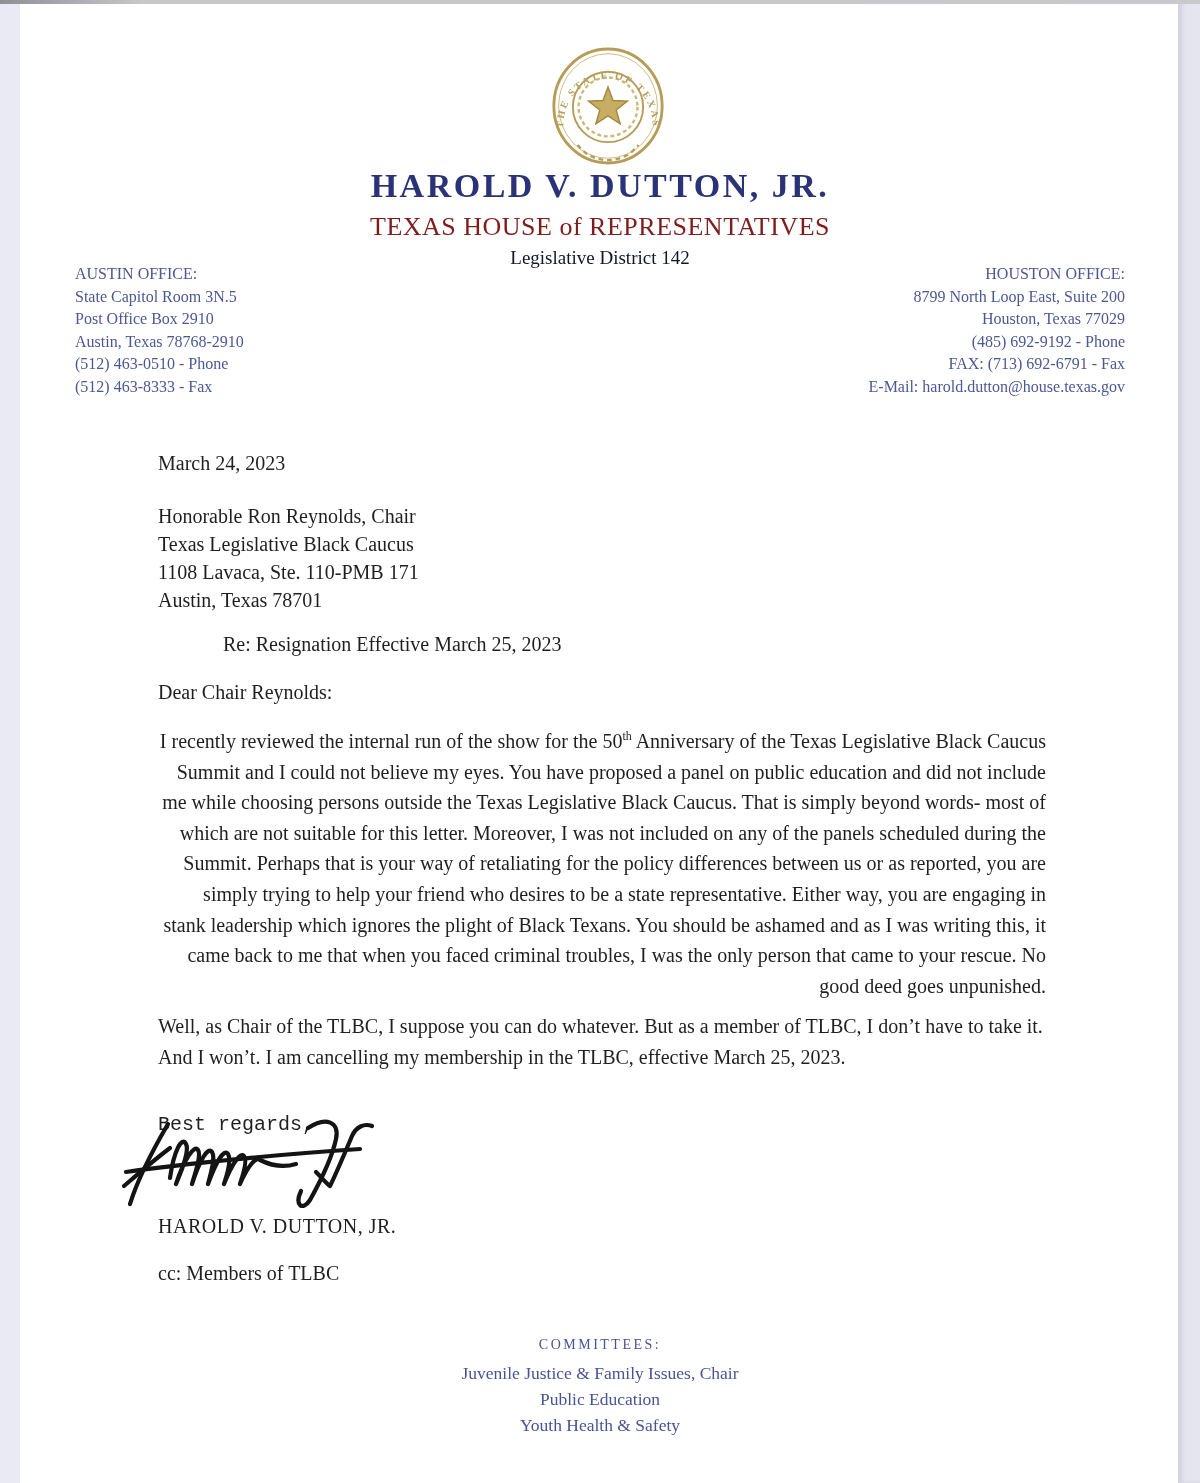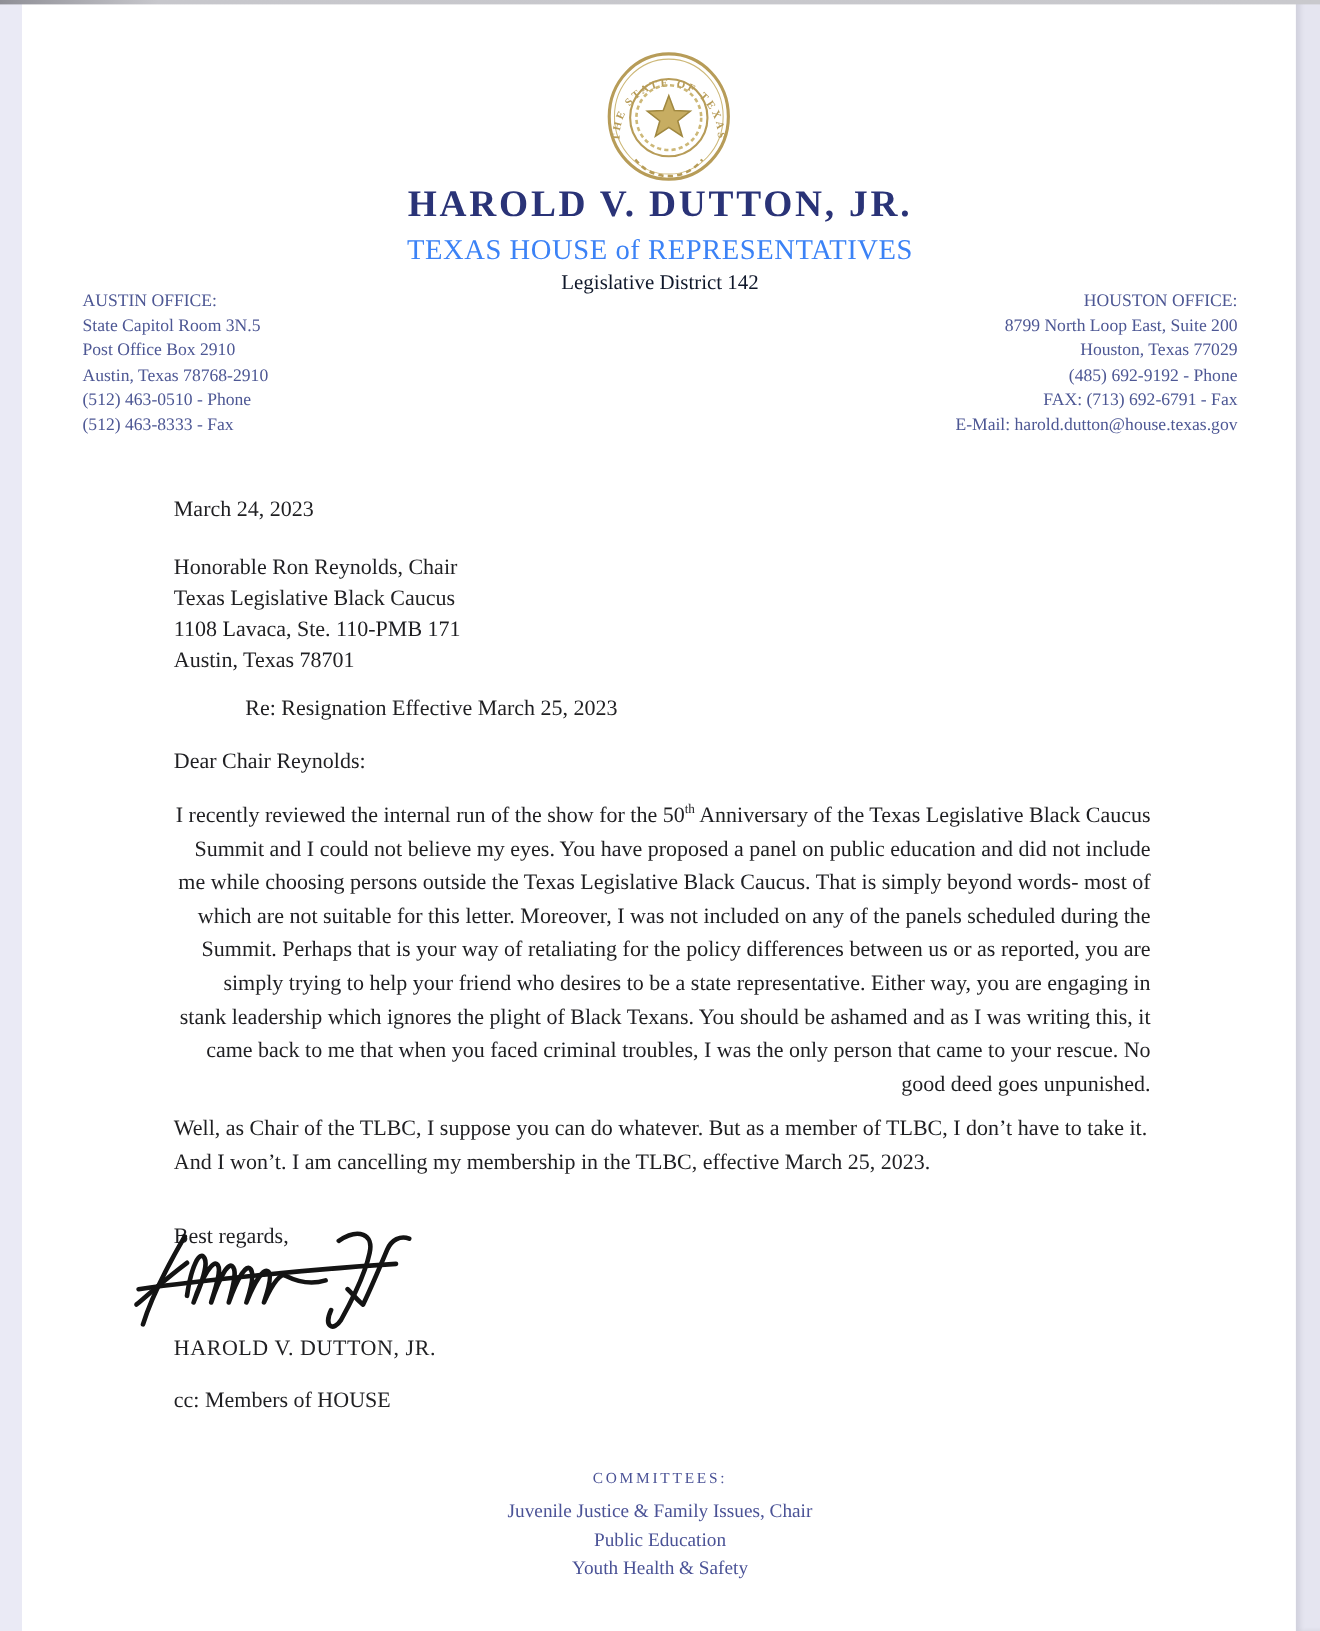--- a/index.html
+++ b/index.html
@@ -10,36 +10,36 @@
   }
   .edge-strip-left  { position:absolute; left:0; top:0; width:20px; height:100%; background:#eaeaf5; }
   .edge-strip-right { position:absolute; right:0; top:0; width:22px; height:100%; background:#e5e5f0; box-shadow: inset 4px 0 4px rgba(120,120,140,0.18); }
   .top-line { position:absolute; left:0; top:0; width:100%; height:4px;
     background:linear-gradient(90deg,#8f8f96 0%, #c7c7cc 12%, #c9c9cd 100%); }
 
   .seal { position:absolute; left:551px; top:44px; width:114px; height:124px; }
 
   .center-text { position:absolute; left:0; width:100%; text-align:center; }
   .h-name     { top:167px; font-size:34px; font-weight:bold; letter-spacing:2.5px; color:#2a3377; }
-  .h-org      { top:212px; font-size:26px; color:#3b82f6; letter-spacing:0.5px; }
+  .h-org      { top:212px; font-size:26px; color:#7f1d1d; letter-spacing:0.5px; }
   .h-district { top:247px; font-size:19px; color:#0f172a; }
 
   .office { position:absolute; top:263px; font-size:16px; line-height:22.5px; color:#4d5794; }
   .office-austin  { left:75px;  text-align:left;  }
   .office-houston { right:75px; text-align:right; }
 
   .body-text { color:#1f1f22; font-size:20px; }
   .letter-date { position:absolute; left:158px; top:452px; }
   .recipient   { position:absolute; left:158px; top:502px; line-height:28px; }
   .re-line     { position:absolute; left:223px; top:633px; }
   .salutation  { position:absolute; left:158px; top:681px; }
   .para        { position:absolute; left:158px; width:888px; line-height:30.6px; }
   .para-1      { top:726px;text-align:right; }
   .para-2      { top:1011px; }
-  .closing     { position:absolute; left:158px; top:1113px; }
+  .closing     { position:absolute; left:158px; top:1113px;font-family:Liberation Mono, monospace; }
   .signature-svg { position:absolute; left:122px; top:1114px; width:278px; height:102px; }
   .signed-name { position:absolute; left:158px; top:1215px; letter-spacing:0.5px; }
   .cc-line     { position:absolute; left:158px; top:1262px; }
 
   .committees { position:absolute; left:0; top:1337px; width:100%; text-align:center; color:#4a5296; }
   .committees-title { font-size:14px; letter-spacing:2.5px; margin-bottom:7px; }
   .committee-item   { font-size:17.5px; line-height:26px; }
 
   sup.ordinal { font-size:12px; line-height:0; vertical-align:super; }
 </style>
@@ -112,21 +112,21 @@
       <path d="M4,58 C60,50 160,40 238,35"></path>
       <path d="M46,10 C32,34 16,64 8,90"></path>
       <path d="M2,72 C16,60 32,46 48,34"></path>
       <path d="M48,64 C52,36 60,22 64,30 C68,38 58,60 54,70 C62,46 72,30 76,36 C80,42 72,62 70,70 C78,46 86,32 90,38 C94,44 88,62 86,70 C94,48 102,34 106,40 C110,46 104,64 102,70 C110,50 118,38 122,42 C126,46 120,64 118,70 C126,52 134,42 138,46 C150,52 161,54 174,50"></path>
       <path d="M186,14 C204,2 218,8 214,25 C210,44 198,68 188,86 C181,97 172,92 179,77"></path>
       <path d="M194,58 C200,64 204,69 208,72 C214,60 222,41 230,22 C234,13 242,9 250,12"></path>
     </g>
   </svg>
 
   <div class="body-text signed-name">HAROLD V. DUTTON, JR.</div>
-  <div class="body-text cc-line">cc: Members of HOUSE</div>
+  <div class="body-text cc-line">cc: Members of TLBC</div>
 
   <div class="committees">
     <div class="committees-title">COMMITTEES:</div>
     <div class="committee-item">Juvenile Justice &amp; Family Issues, Chair</div>
     <div class="committee-item">Public Education</div>
     <div class="committee-item">Youth Health &amp; Safety</div>
   </div>
 </div>
 
 </body></html>

